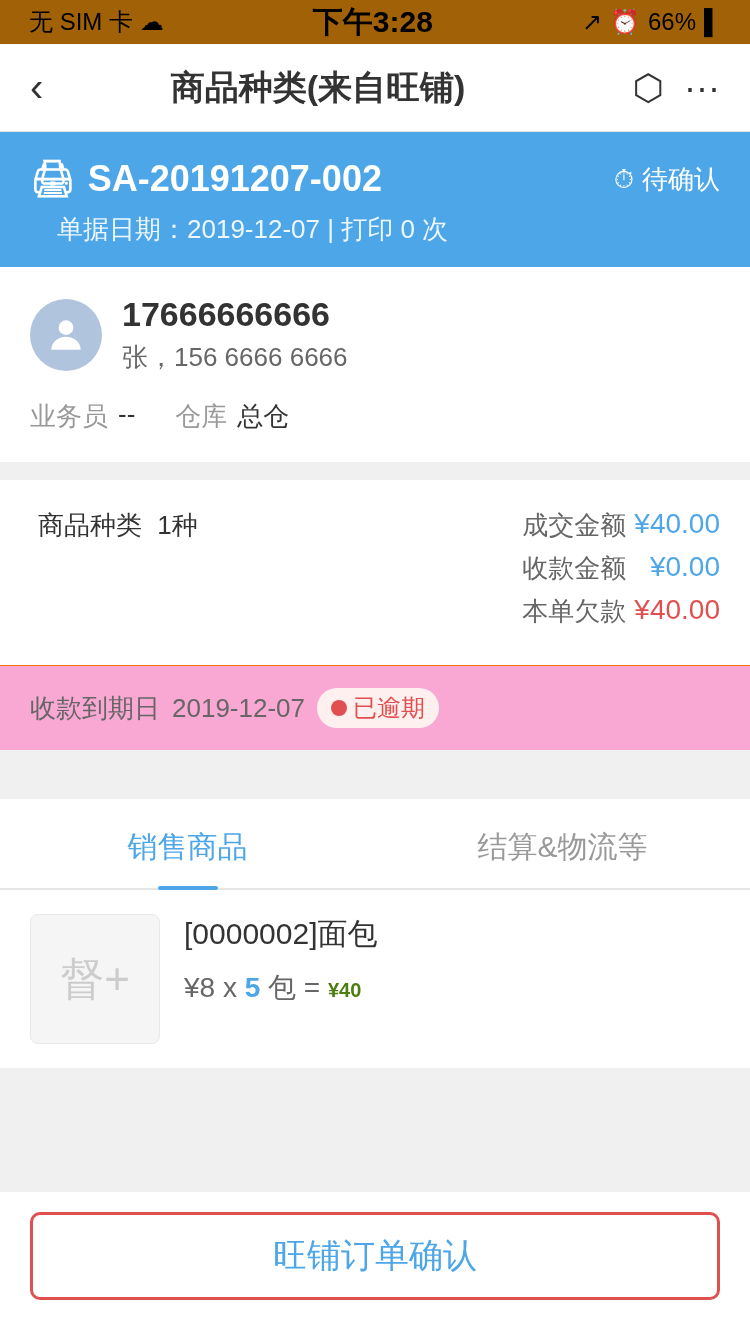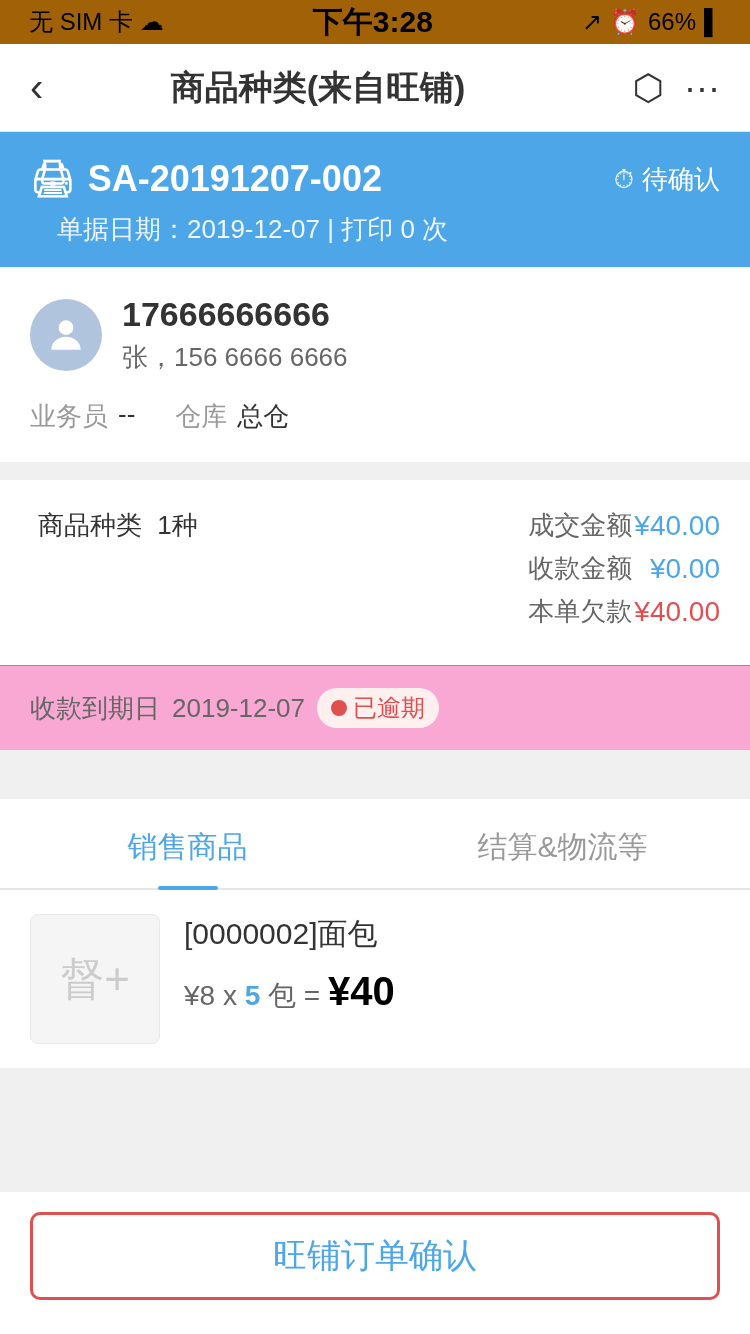--- a/index.html
+++ b/index.html
@@ -156,22 +156,22 @@
     .summary-item {
       font-size: 26px;
       color: #666;
       margin-bottom: 6px;
     }
     .summary-item span { color: #333; margin-left: 8px; }
     .summary-right { text-align: right; }
     .summary-amount-row {
       display: flex;
       justify-content: space-between;
-      align-items: center;
-      gap: 2px;
+      align-items: flex-start;
+      gap: 8px;
       margin-bottom: 8px;
       font-size: 26px;
     }
     .amount-label { color: #666; }
     .amount-value { font-size: 28px; font-weight: 500; }
     .amount-blue { color: #4da6e8; }
     .amount-red { color: #e05050; }
 
     
     .due-section {
@@ -269,21 +269,21 @@
       font-size: 30px;
       color: #333;
       font-weight: 500;
       margin-bottom: 14px;
     }
     .product-price-row {
       font-size: 28px;
       color: #666;
     }
     .price-highlight { color: #4da6e8; font-weight: 600; }
-    .price-total { color: #000000; font-weight: 700; font-size: 40px; }
+    .price-total { color: #4d7c0f; font-weight: 700; font-size: 20px; }
 
     
     .content-area {
       background: #f0f0f0;
       min-height: 300px;
     }
 
     
     .bottom-section {
       position: fixed;

